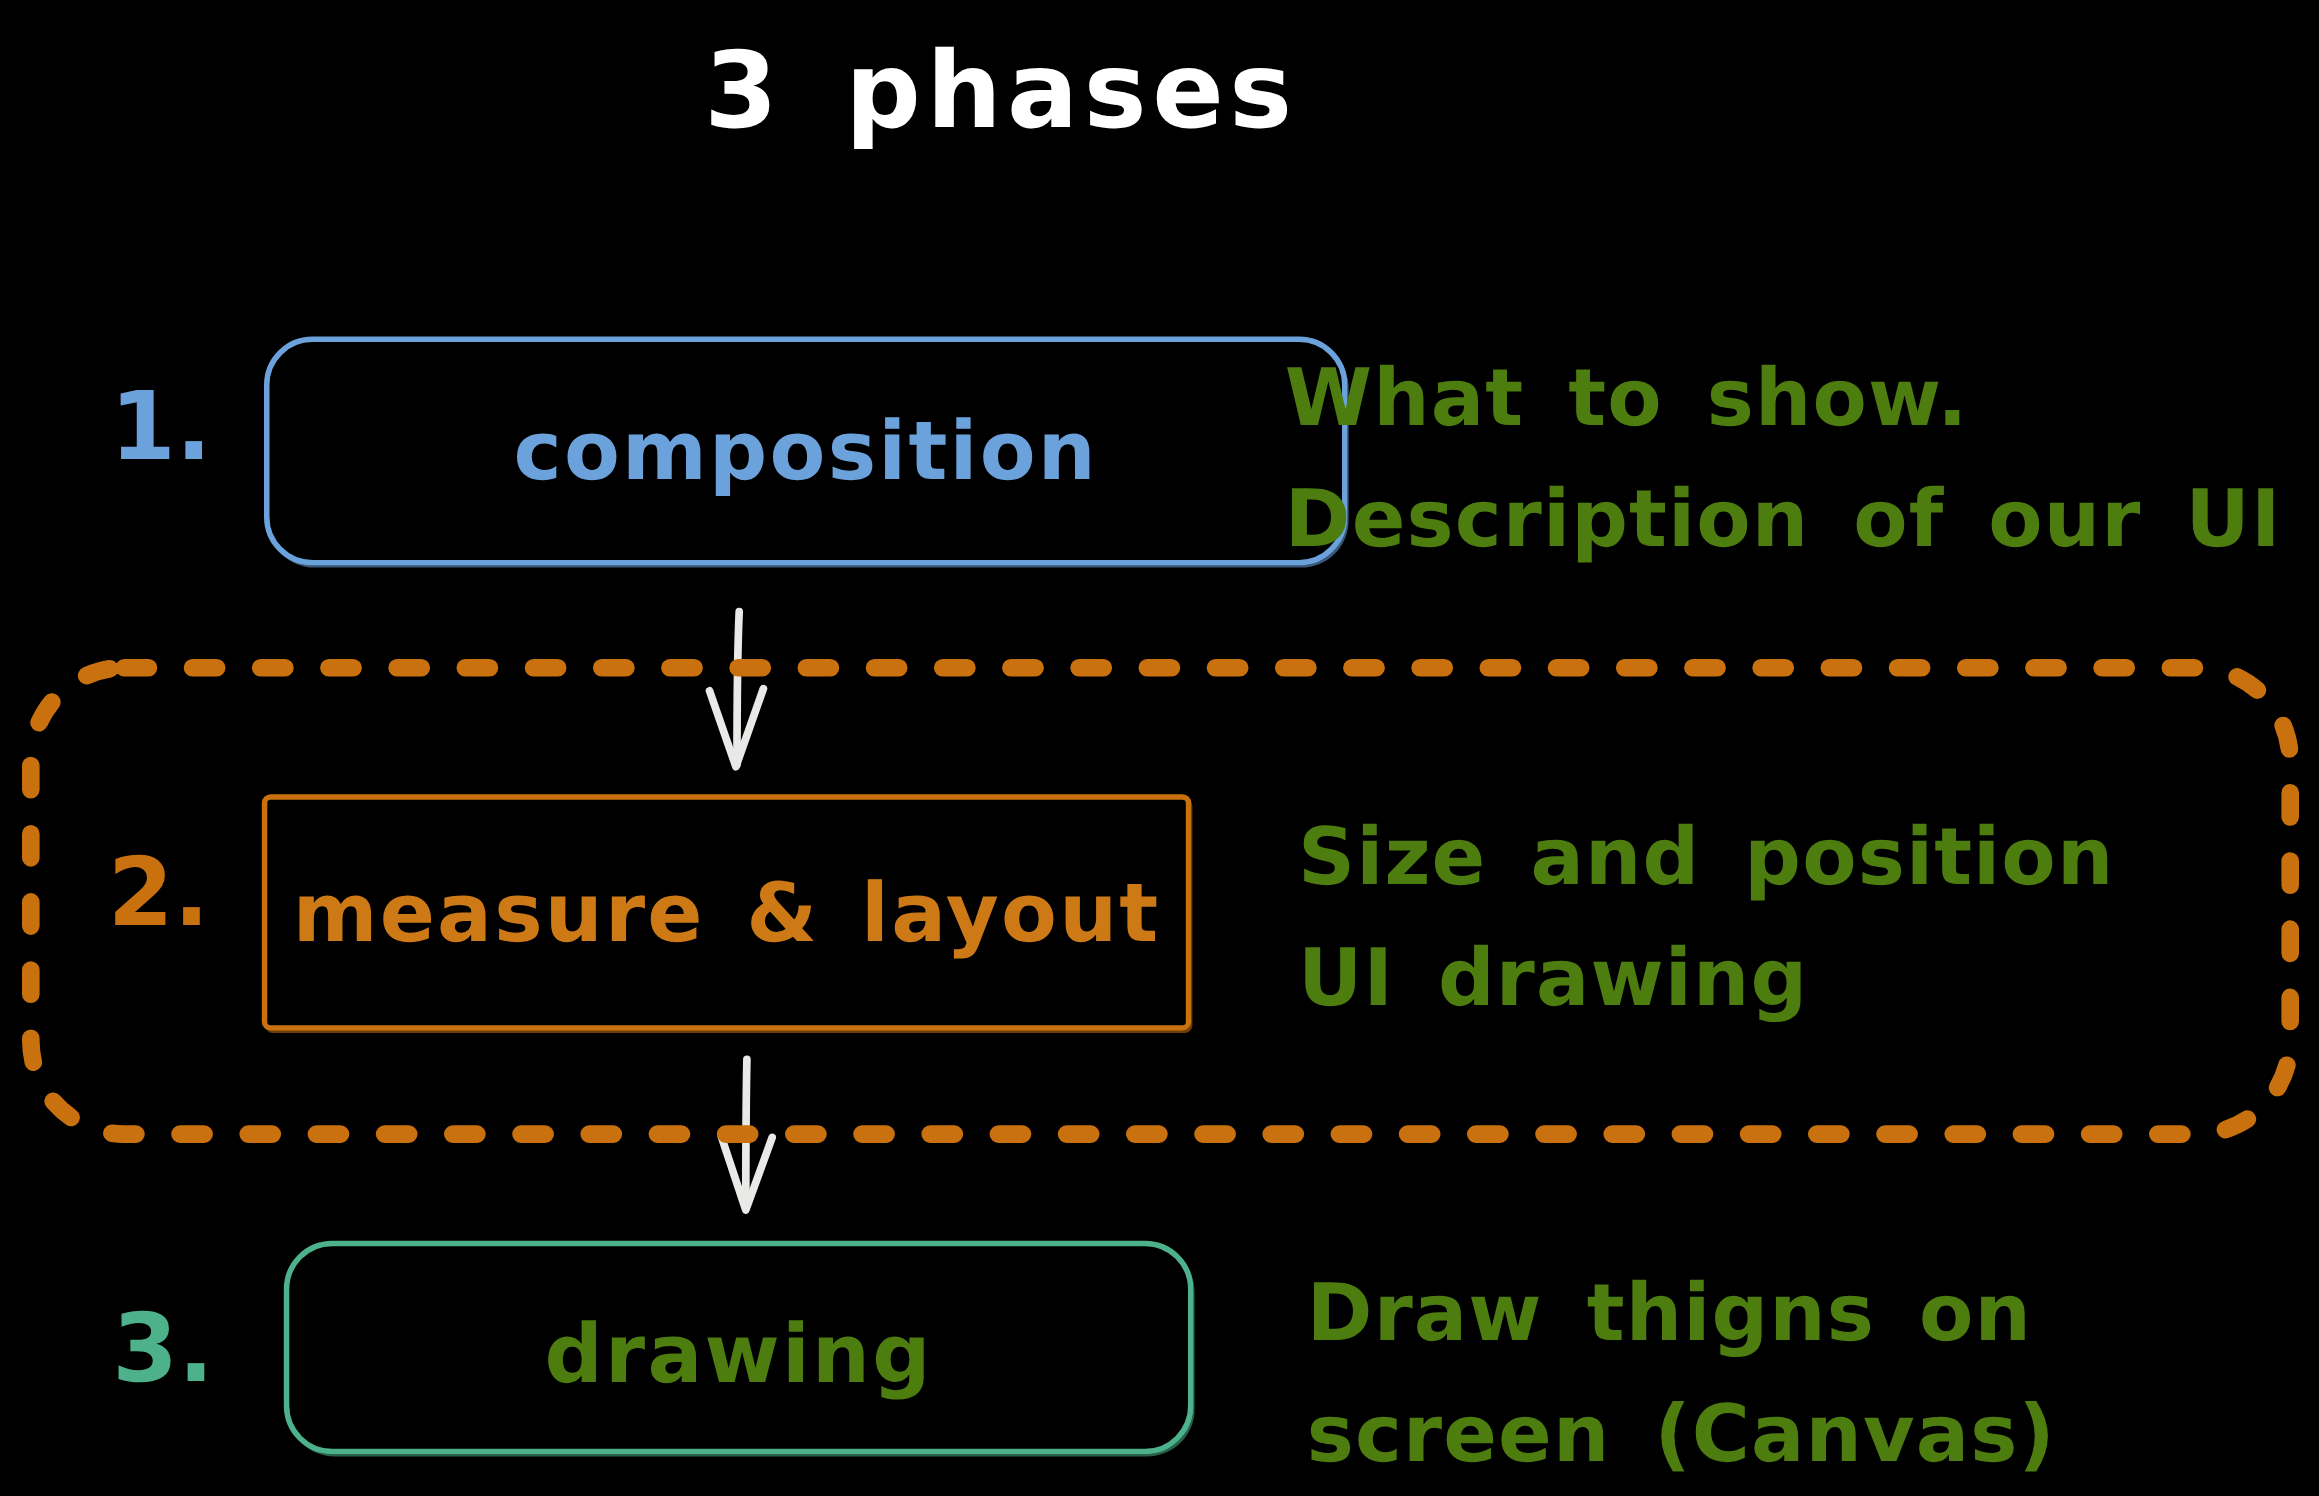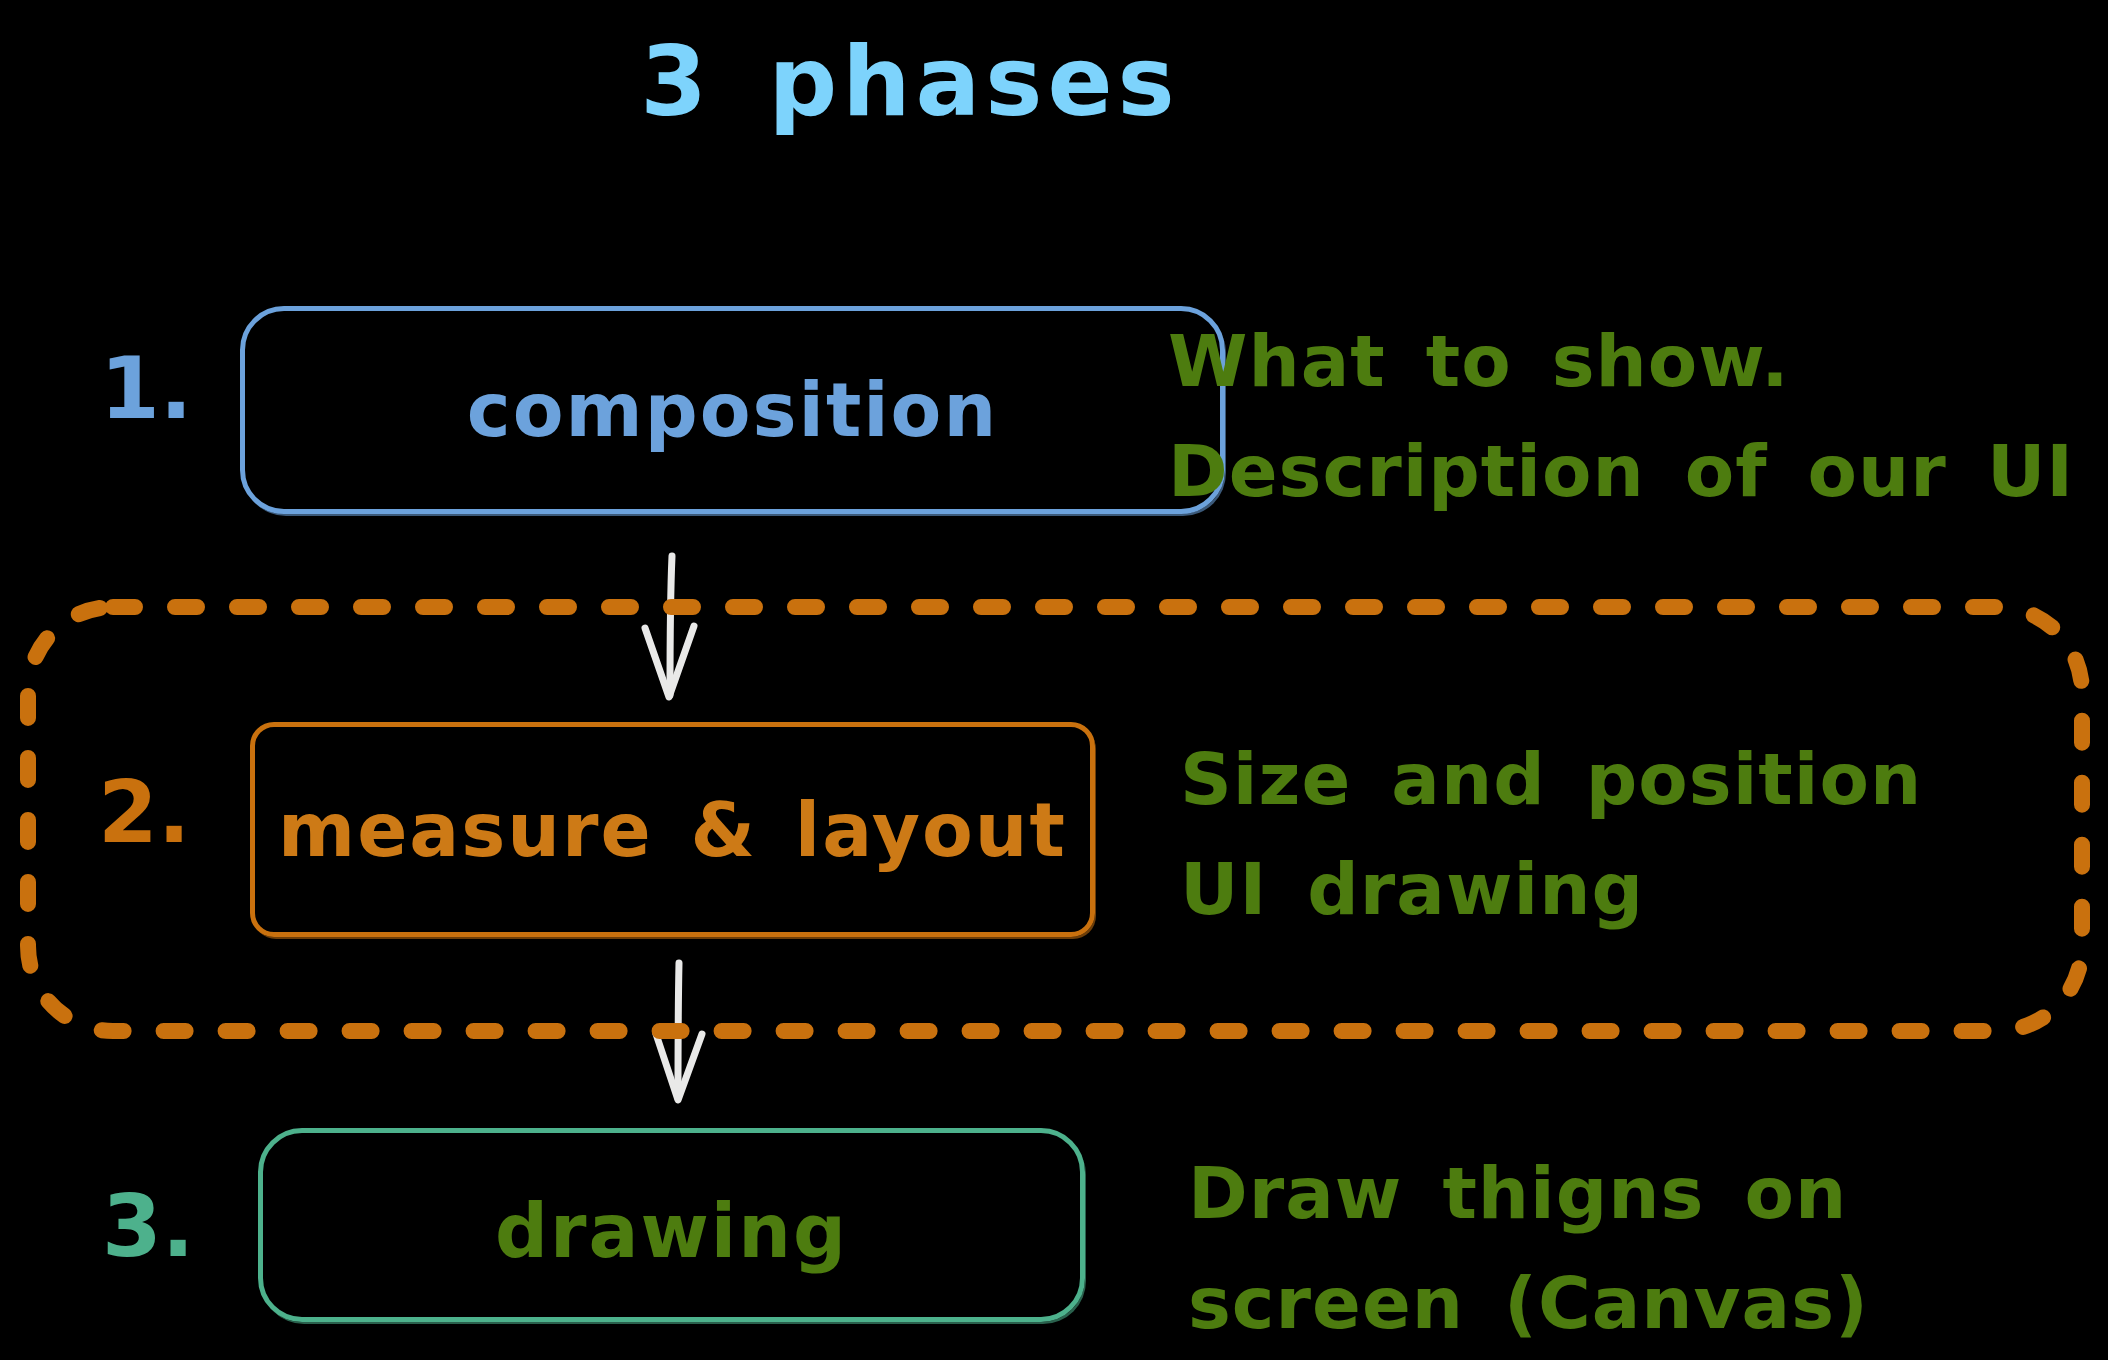--- a/index.html
+++ b/index.html
@@ -13,21 +13,21 @@
   }
   .title {
     position: absolute;
     left: 0; top: 26px;
     width: 1820px;
     text-align: center;
     font-size: 96px;
     font-weight: bold;
     letter-spacing: 5px;
     word-spacing: 18px;
-    color: #7dd3fc;
+    color: #ffffff;
   }
   svg.overlay {
     position: absolute;
     left: 0; top: 0;
     width: 2108px; height: 1360px;
     pointer-events: none;
   }
   .phase-box {
     position: absolute;
     box-sizing: border-box;
@@ -36,22 +36,22 @@
     align-items: center;
     justify-content: center;
     background: transparent;
   }
   .box-composition {
     left: 240px; top: 306px; width: 985px; height: 208px;
     border-color: #6ca2dc; border-radius: 44px;
     box-shadow: 2px 3px 0 -1px rgba(108,162,220,.55);
   }
   .box-measure {
-    left: 250px; top: 722px; width: 845px; height: 215px;
-    border-color: #c9710e; border-radius: 24px;
+    left: 238px; top: 722px; width: 845px; height: 215px;
+    border-color: #c9710e; border-radius: 8px;
     box-shadow: 2px 3px 0 -1px rgba(201,113,14,.55);
   }
   .box-drawing {
     left: 258px; top: 1128px; width: 827px; height: 194px;
     border-color: #4db18c; border-radius: 44px;
     box-shadow: 2px 3px 0 -1px rgba(77,177,140,.55);
   }
   .box-label {
     font-size: 74px;
     font-weight: bold;

